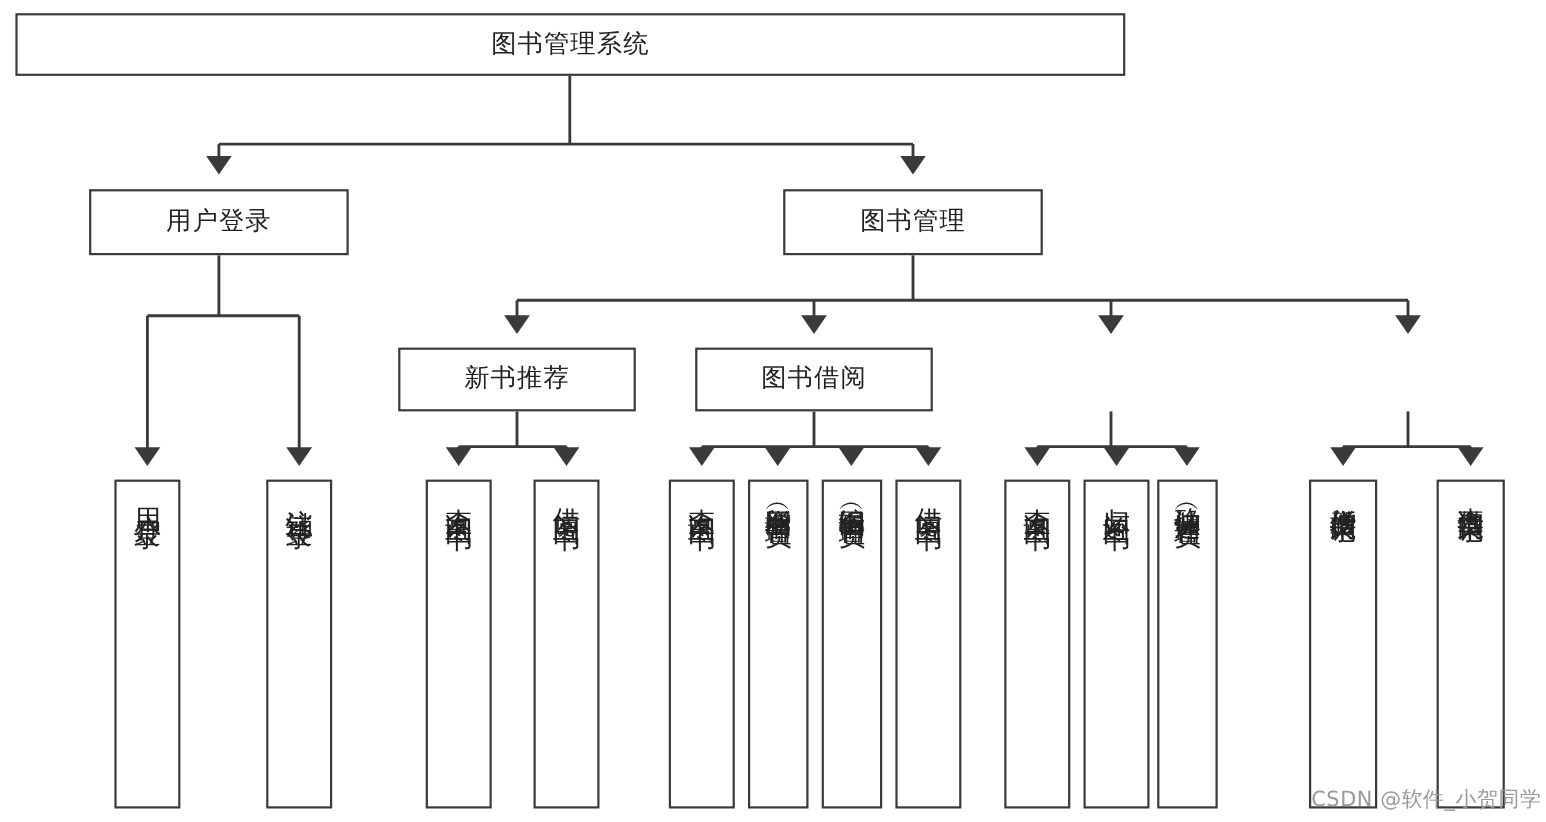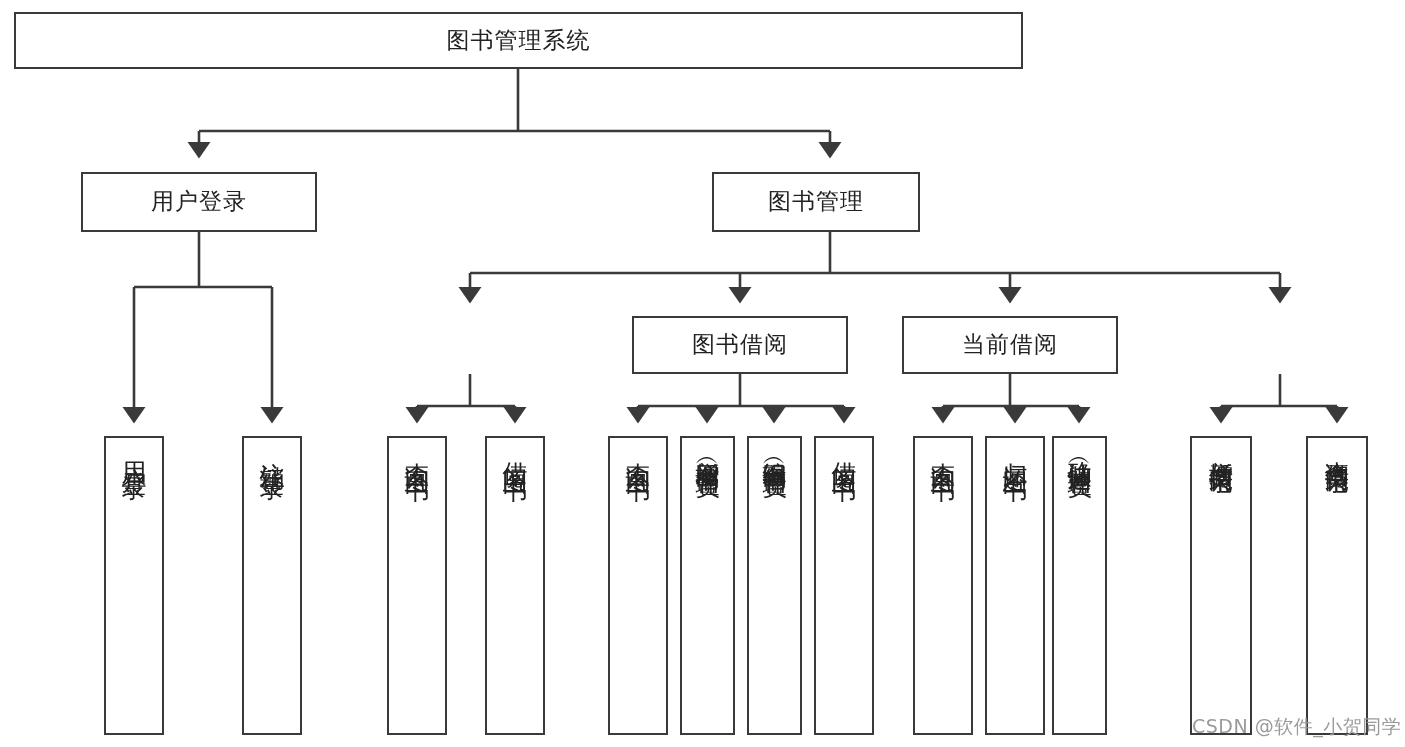--- a/index.html
+++ b/index.html
@@ -125,29 +125,29 @@
     </g>
   </svg>
 
   <div class="node node-root" style="left:14px; top:12px; width:1009px; height:57px;">
     <span class="node-h">图书管理系统</span>
   </div>
 
   <div class="node" style="left:81px; top:172px; width:236px; height:60px;">
     <span class="node-h">用户登录</span>
   </div>
-  <div class="node" style="left:712px; top:172px; width:208px; height:60px;">
+  <div class="node" style="left:712px; top:172px; width:236px; height:60px;">
     <span class="node-h">图书管理</span>
   </div>
 
+  <div class="node" style="left:362px; top:316px; width:216px; height:58px;">
+    <span class="node-h">新书推荐</span>
+  </div>
   <div class="node" style="left:632px; top:316px; width:216px; height:58px;">
     <span class="node-h">图书借阅</span>
-  </div>
-  <div class="node" style="left:902px; top:316px; width:216px; height:58px;">
-    <span class="node-h">当前借阅</span>
   </div>
 
   <div class="node node-v" style="left:104px; top:436px; width:60px; height:299px;">
     <span class="vtext">用户登录</span>
   </div>
   <div class="node node-v" style="left:242px; top:436px; width:60px; height:299px;">
     <span class="vtext">注销登录</span>
   </div>
 
   <div class="node node-v" style="left:387px; top:436px; width:60px; height:299px;">

